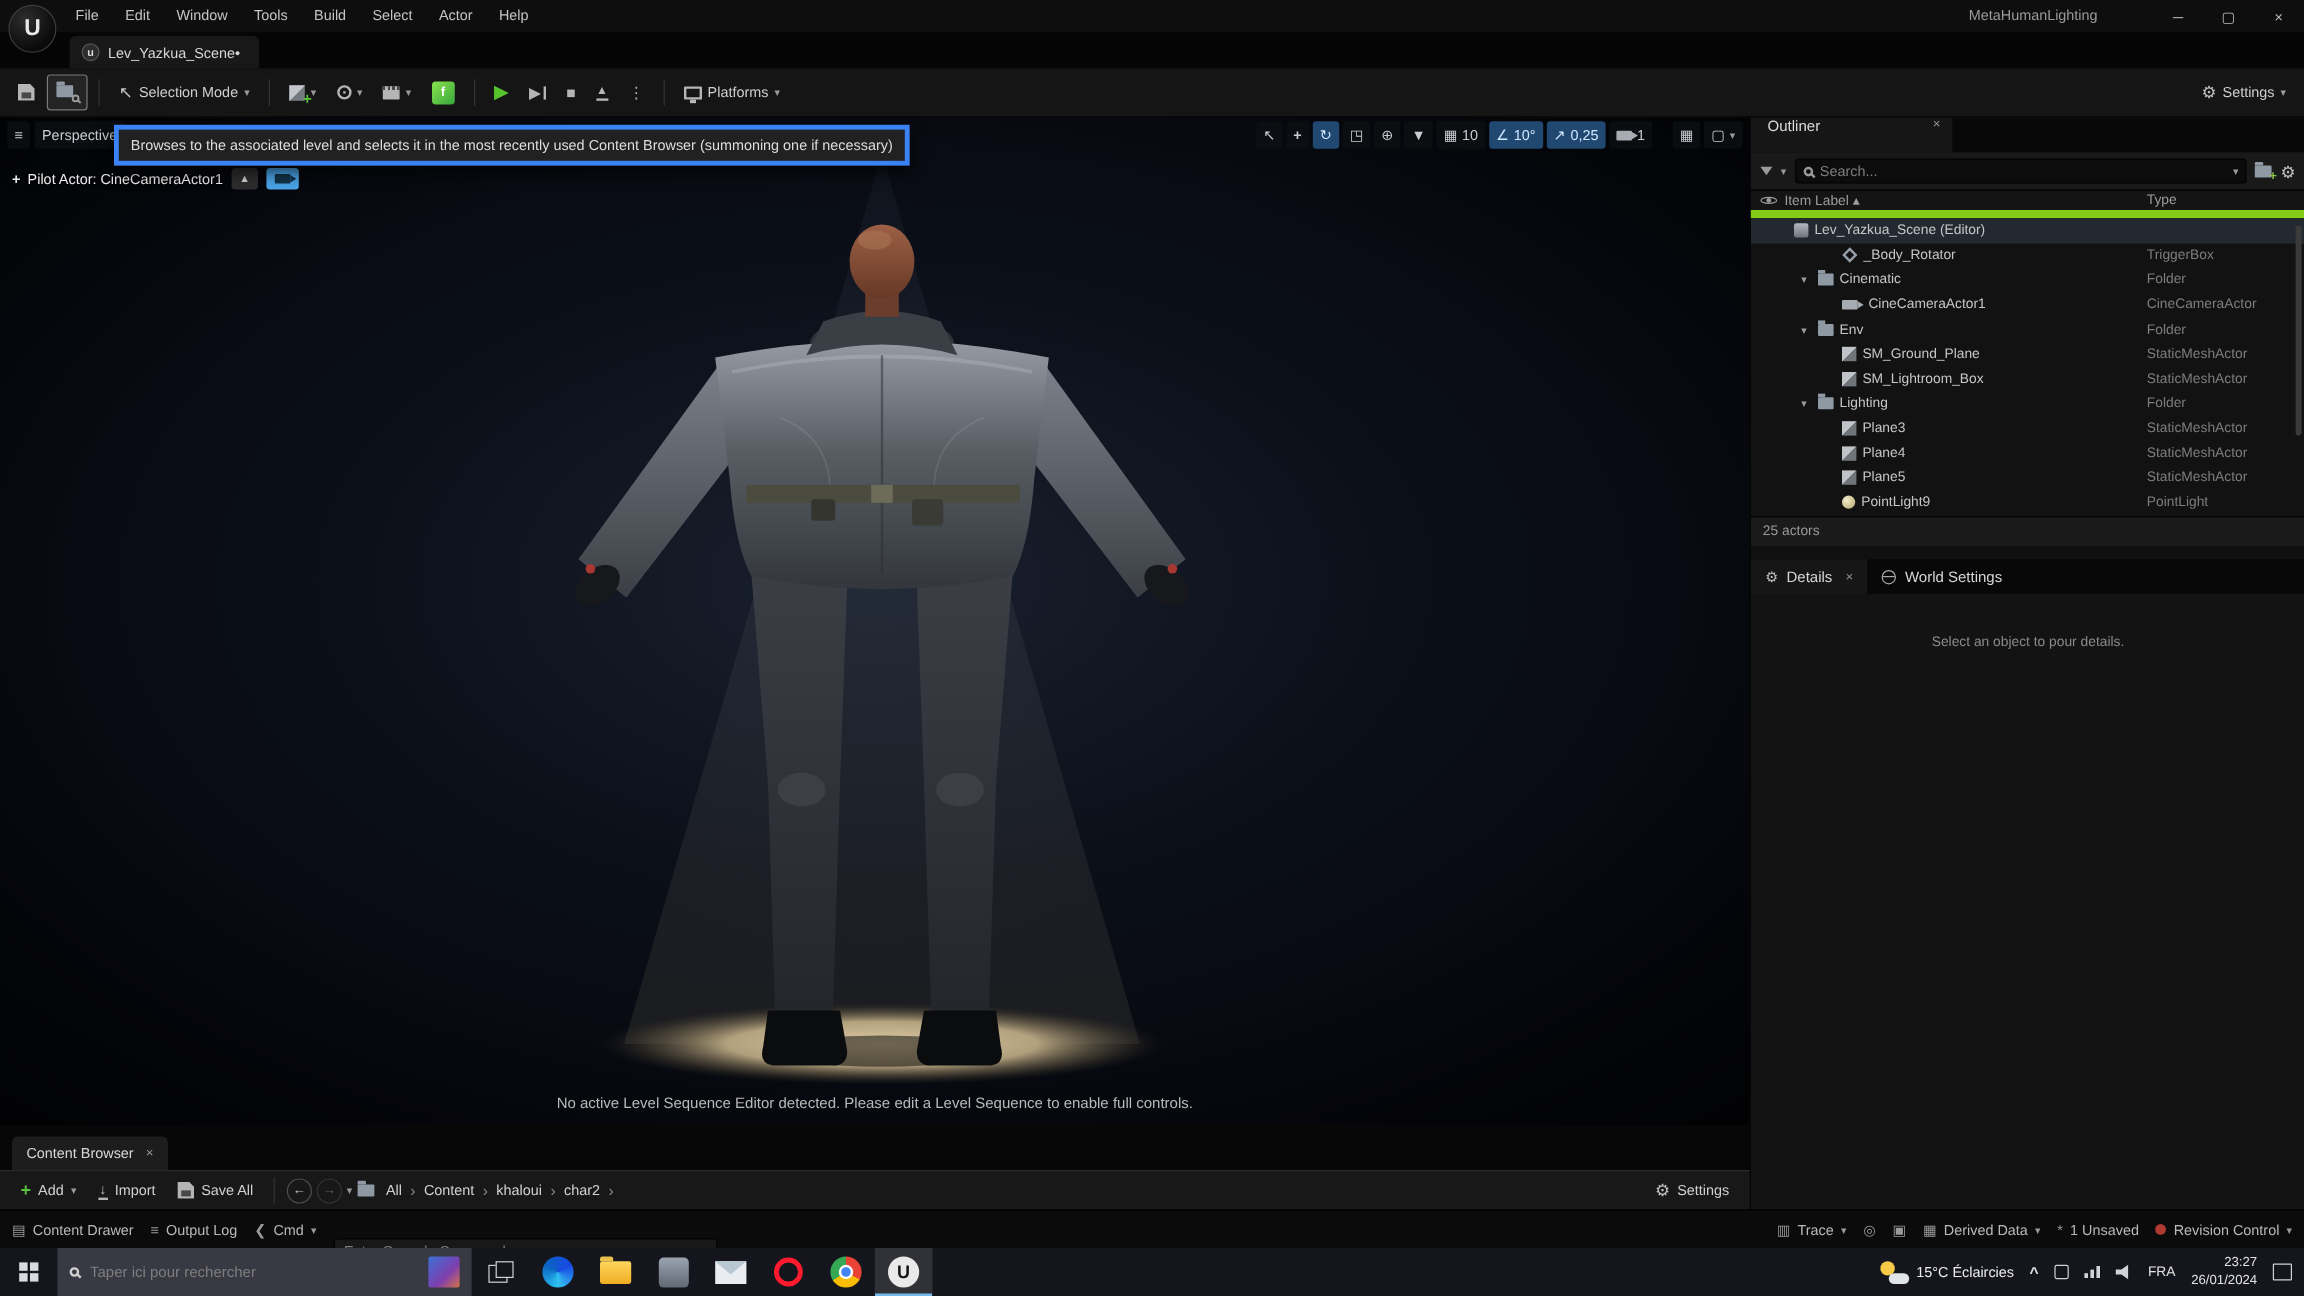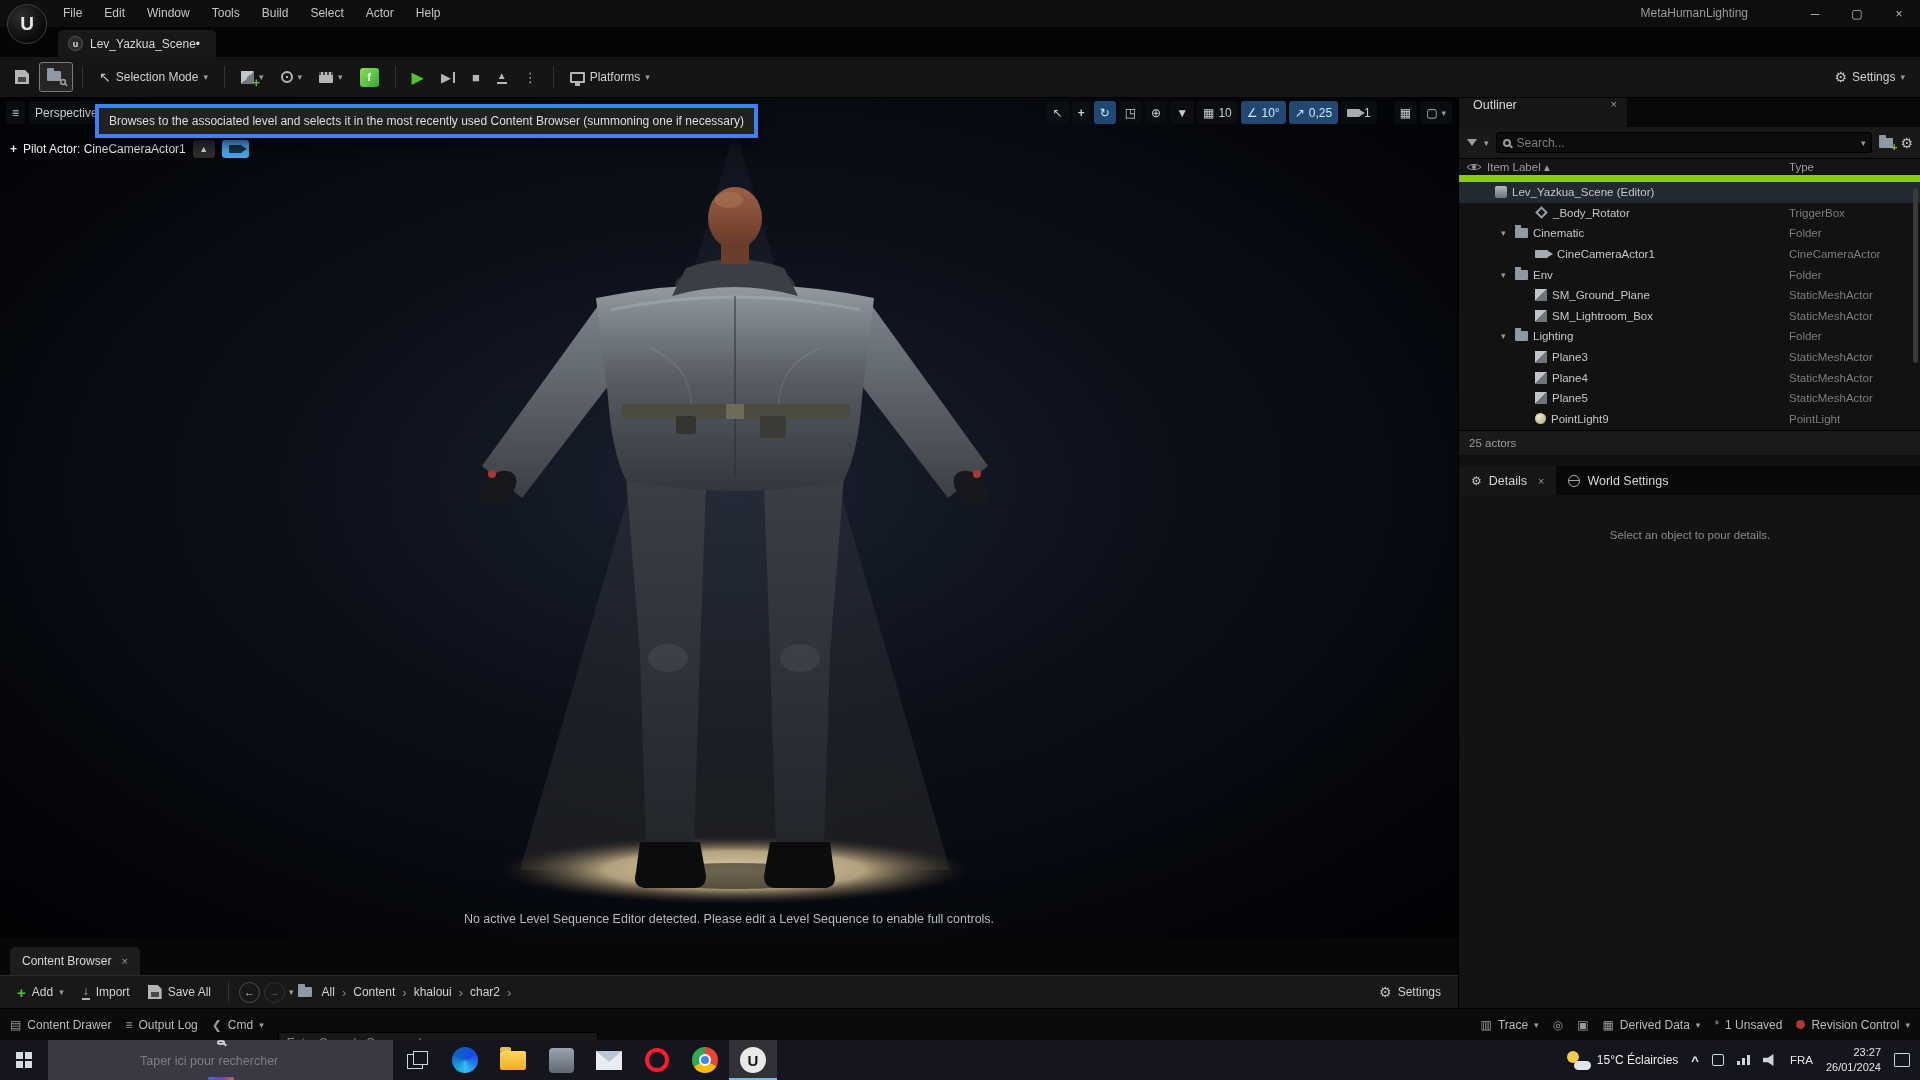--- a/index.html
+++ b/index.html
@@ -150,21 +150,21 @@
   .sb-ico { color:#9a9a9a; font-size:12px; }
   .console-input { width:320px; height:21px; background:#181818; border:1px solid #000; border-radius:3px;
     color:#cfcfcf; font:inherit; outline:none; padding:0 8px;margin-top:36px; }
   .reddot { width:9px; height:9px; border-radius:50%; background:#b03a32; display:inline-block; }
   
   .taskbar { position:absolute; left:0; top:1040px; width:1920px; height:40px; background:#15161d;
     display:flex; align-items:stretch; color:#e2e2e2; }
   .tb-btn { width:48px; display:flex; align-items:center; justify-content:center; }
   .win-logo { display:grid; grid-template-columns:7px 7px; grid-template-rows:7px 7px; gap:2px; }
   .win-logo span { background:#d7dce1; }
-  .tb-search { width:345px; background:#383943; display:flex; align-items:center; gap:9px; padding:0 10px;flex-direction:column; }
+  .tb-search { width:345px; background:#383943; display:flex; align-items:center; gap:9px; padding:0 10px; }
   .tb-search .lens { border-color:#d0d0d0; } .tb-search .lens::after { background:#d0d0d0; }
   .tb-search input { flex:1; background:transparent; border:none; outline:none; color:#d8d8d8; font:inherit; font-size:12.5px; }
   .tb-thumb { width:26px; height:26px; border-radius:2px; background:linear-gradient(135deg,#3d6fd6,#7e3fae 60%,#d6734a); }
   .taskview { width:20px; height:18px; position:relative; }
   .taskview::before { content:''; position:absolute; left:0; top:3px; width:14px; height:13px; border:1.5px solid #cfd4da; }
   .taskview::after { content:''; position:absolute; left:6px; top:0; width:13px; height:12px; border:1.5px solid #cfd4da; background:#15161d; }
   .edge-ico { width:26px; height:26px; border-radius:50%; background:conic-gradient(from 180deg,#2cc3f0,#0b62c4,#174ae4,#35c1f1); }
   .explorer-ico { width:26px; height:19px; background:linear-gradient(#ffd65e,#f0ad23); border-radius:2px; position:relative; }
   .explorer-ico::before { content:''; position:absolute; top:-4px; left:0; width:11px; height:4px; background:#e8c04c; border-radius:2px 2px 0 0; }
   .app-grey { width:25px; height:25px; background:linear-gradient(#9aa4b0,#5f6873); border-radius:4px; }

